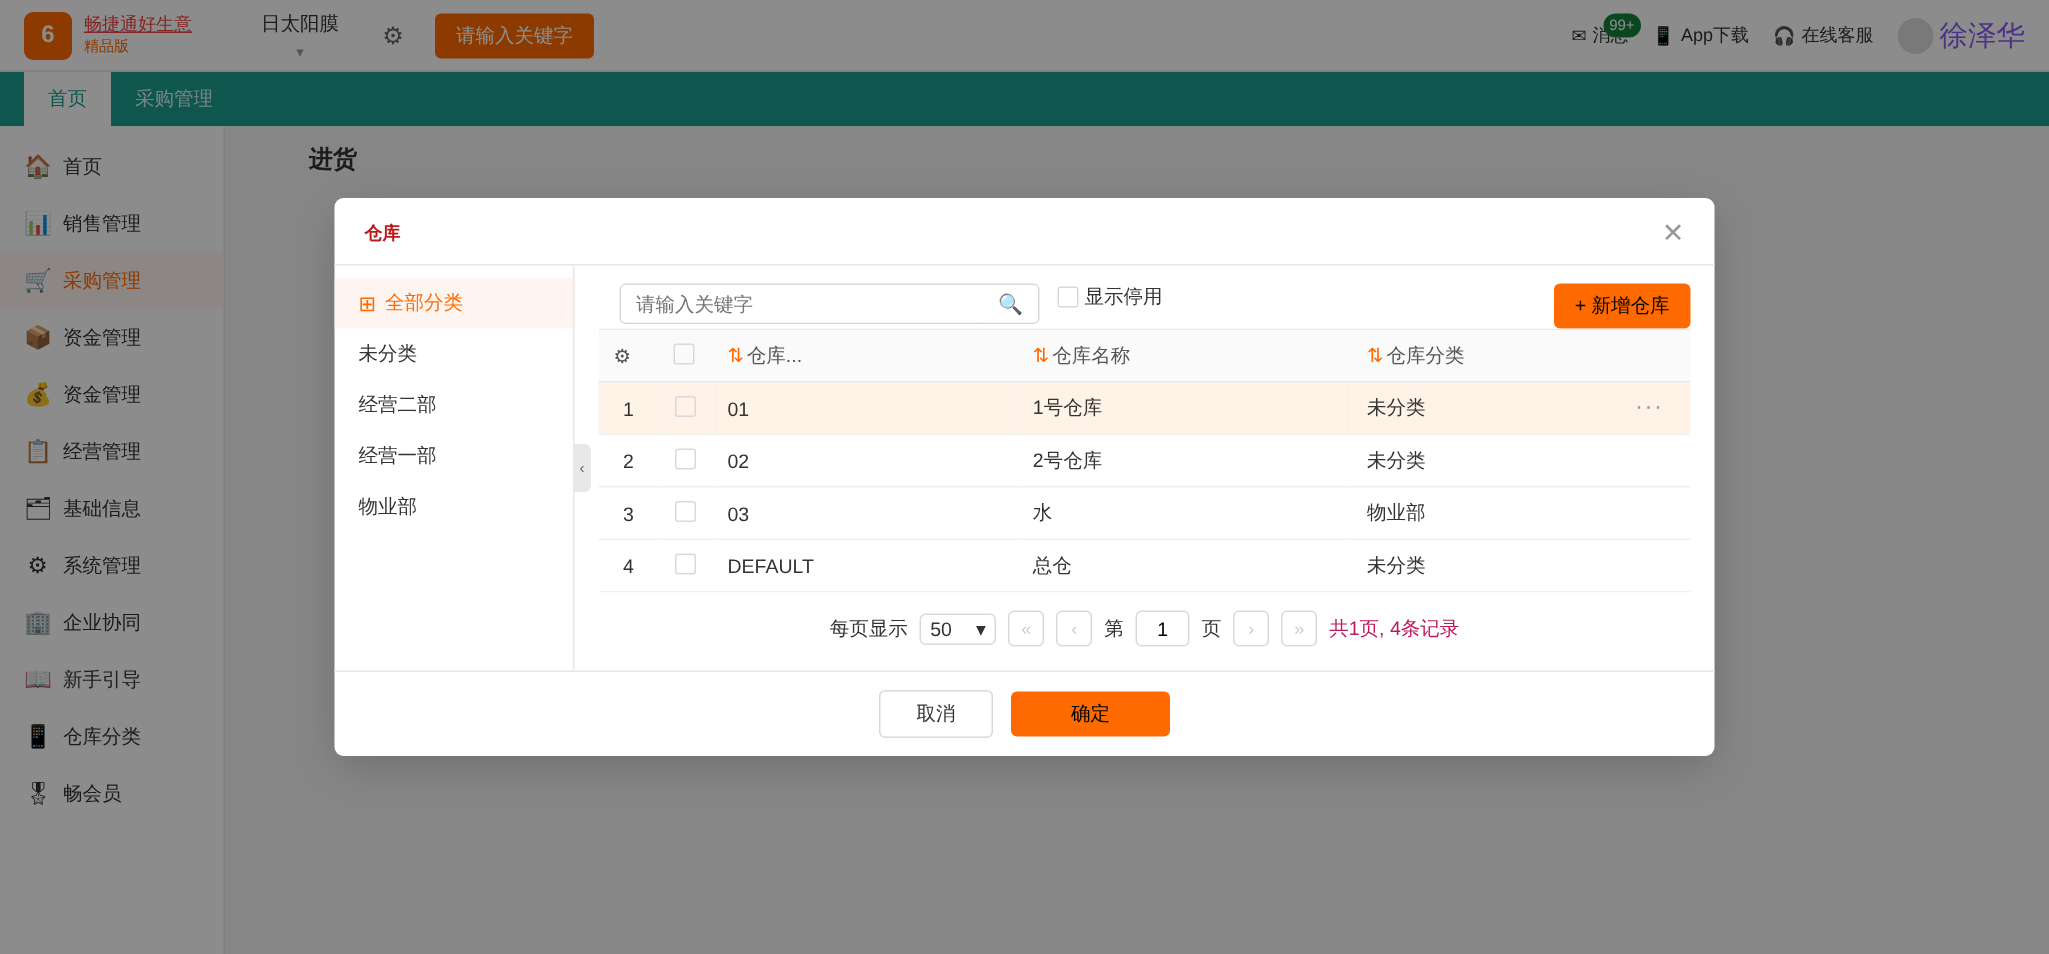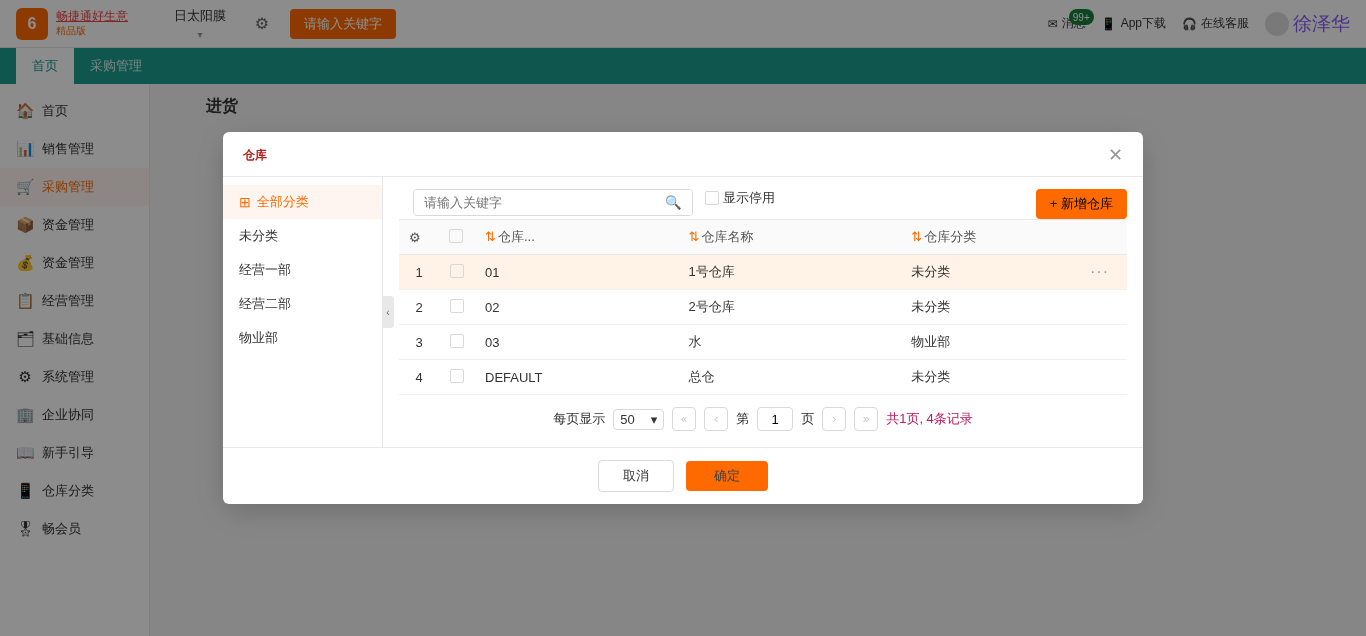--- a/index.html
+++ b/index.html
@@ -320,25 +320,25 @@
     .cancel-btn {
       padding: 6px 24px;
       border: 1px solid #d9d9d9;
       border-radius: 4px;
       background: #fff;
       cursor: pointer;
       font-size: 13px;
       color: #333;
     }
     .confirm-btn {
-      padding: 6px 28px;
+      padding: 6px 40px;
       border: none;
       border-radius: 4px;
       background: #ff6a00;
-      color: #404040;
+      color: #000000;
       cursor: pointer;
       font-size: 13px;
     }
   </style>
 </head>
 <body>
 
 <div class="top-header">
   <div class="logo-area">
     <div class="logo-icon">
@@ -455,24 +455,24 @@
 
       <div class="cat-sidebar">
         <div class="cat-item active">
           <span class="cat-grid">⊞</span>
           <span>全部分类</span>
         </div>
         <div class="cat-item">
           <span>未分类</span>
         </div>
         <div class="cat-item">
+          <span>经营二部</span>
+        </div>
+        <div class="cat-item">
           <span>经营一部</span>
-        </div>
-        <div class="cat-item">
-          <span>经营二部</span>
         </div>
         <div class="cat-item">
           <span>物业部</span>
         </div>
         <div class="cat-collapse-btn">‹</div>
       </div>
 
       <div class="table-area">
 
         <div class="table-toolbar">

